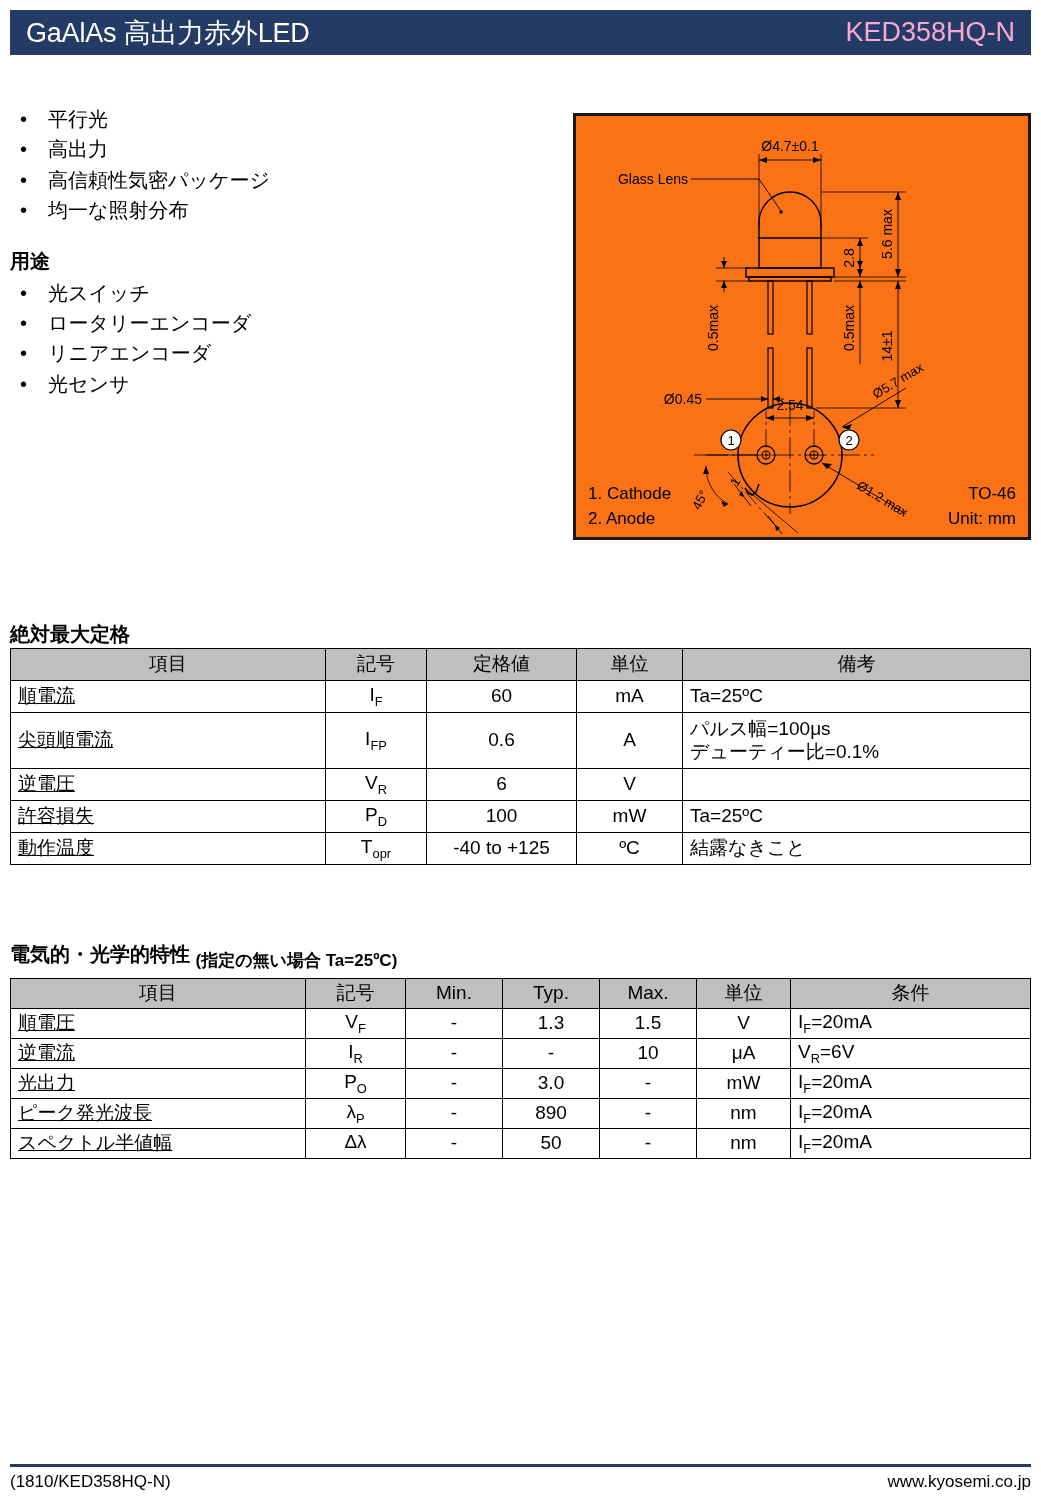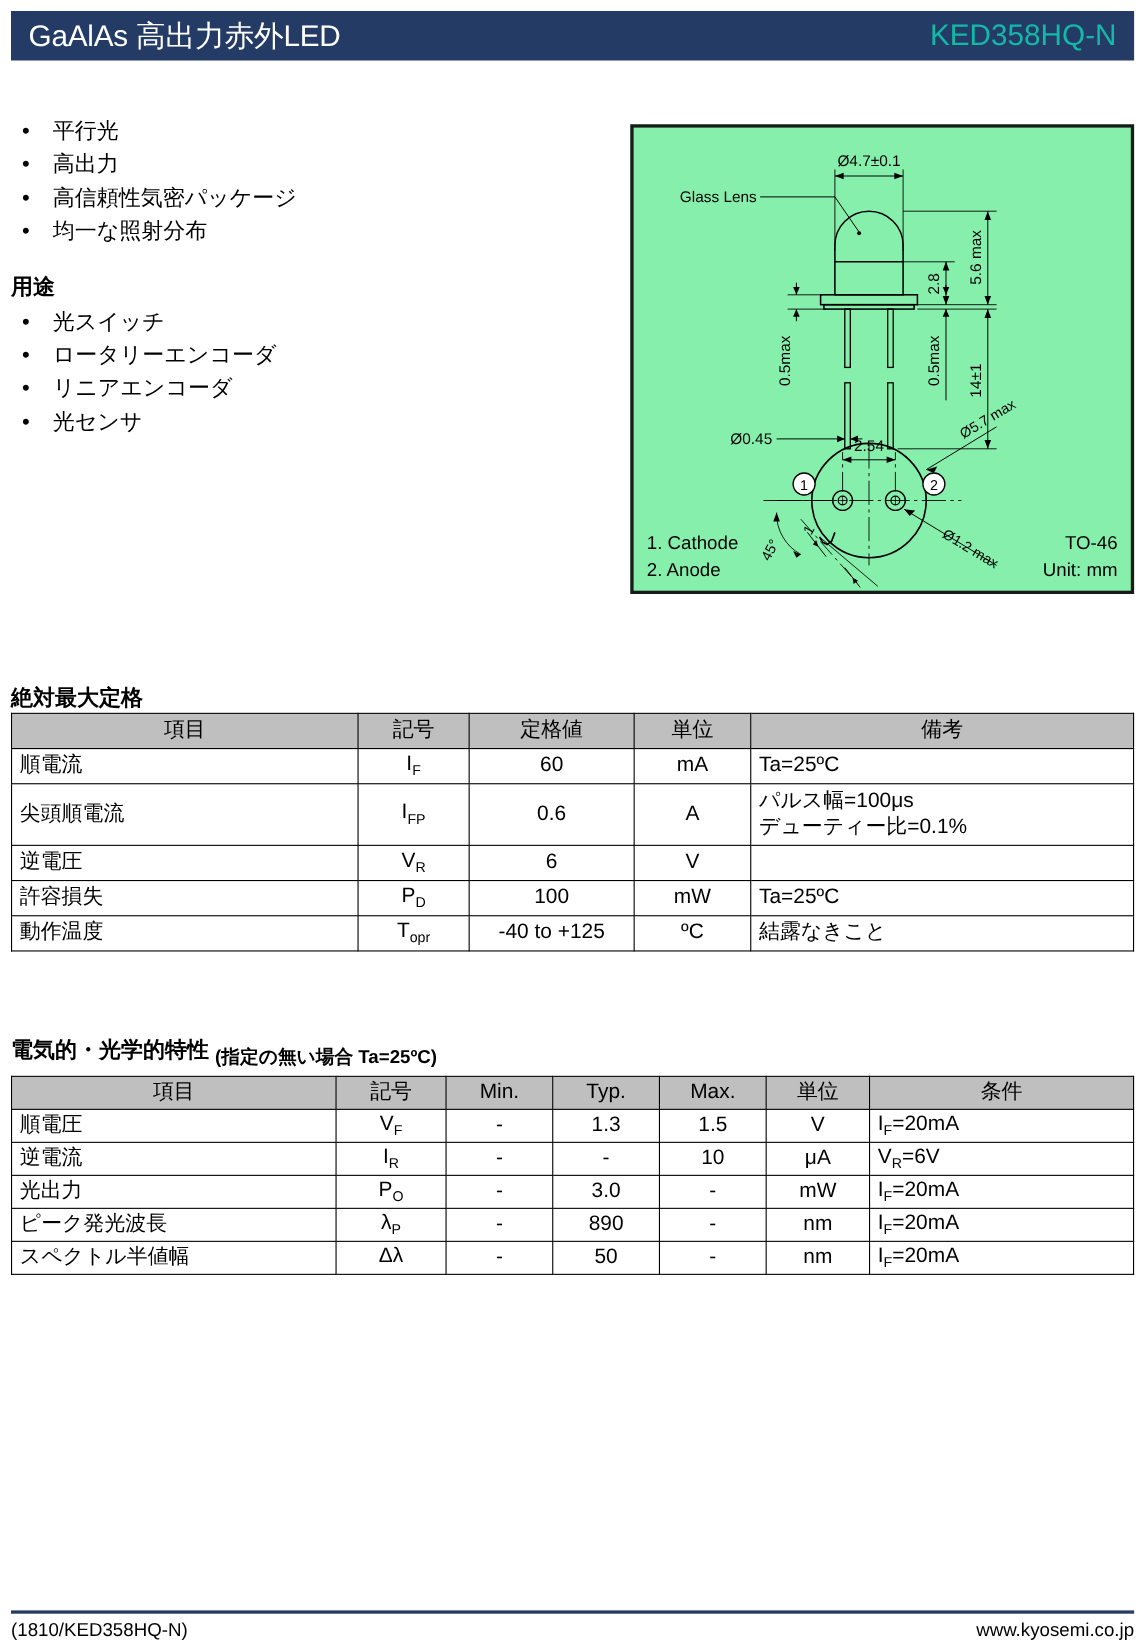--- a/index.html
+++ b/index.html
@@ -26,21 +26,21 @@
     padding: 0 16px;
     text-align: center;
   }
   .header-title {
     color: #ffffff;
     font-size: 27px;
     letter-spacing: -0.2px;
     white-space: nowrap;
   }
   .header-part {
-    color: #14b8a6;
+    color: #f9a8d4;
     font-size: 27px;
     white-space: nowrap;
   }
 
   
   .left-col {
     position: absolute;
     left: 10px; top: 104px;
     width: 540px;
   }
@@ -62,21 +62,21 @@
     left: 10px; top: 0;
   }
   .spacer-block { height: 22px; }
 
   
   .drawing-box {
     position: absolute;
     left: 573px; top: 113px;
     width: 458px; height: 427px;
     border: 3px solid #1a1a1a;
-    background: #86efac;
+    background: #f97316;
   }
   .drawing-box svg { display: block; }
 
   
   .table-title {
     position: absolute;
     font-size: 20px;
     font-weight: bold;
     white-space: nowrap;
   }
@@ -101,21 +101,21 @@
     line-height: 1.18;
   }
   table.dt th {
     background: #BFBFBF;
     text-align: center;
     font-weight: normal;
     height: 30px;
   }
   table.dt td.c { text-align: center; }
   table.dt td.l { text-align: left; padding-left: 7px; margin-left: 34px; }
-  table.dt td.item { text-align: left; padding-left: 7px; }
+  table.dt td.item { text-align: left; padding-left: 7px; text-decoration: underline; }
   .sub { font-size: 0.68em; vertical-align: sub; }
   .twoline { line-height: 1.26; }
 
   #tbl-abs { left: 10px; top: 648px; width: 1020px; }
   #tbl-eo  { left: 10px; top: 978px; width: 1020px; }
 
   #tbl-abs tr { height: 32px; }
   #tbl-abs tr.tall { height: 56px; padding-left: 15px; }
   #tbl-eo tr { height: 30px; }
 

